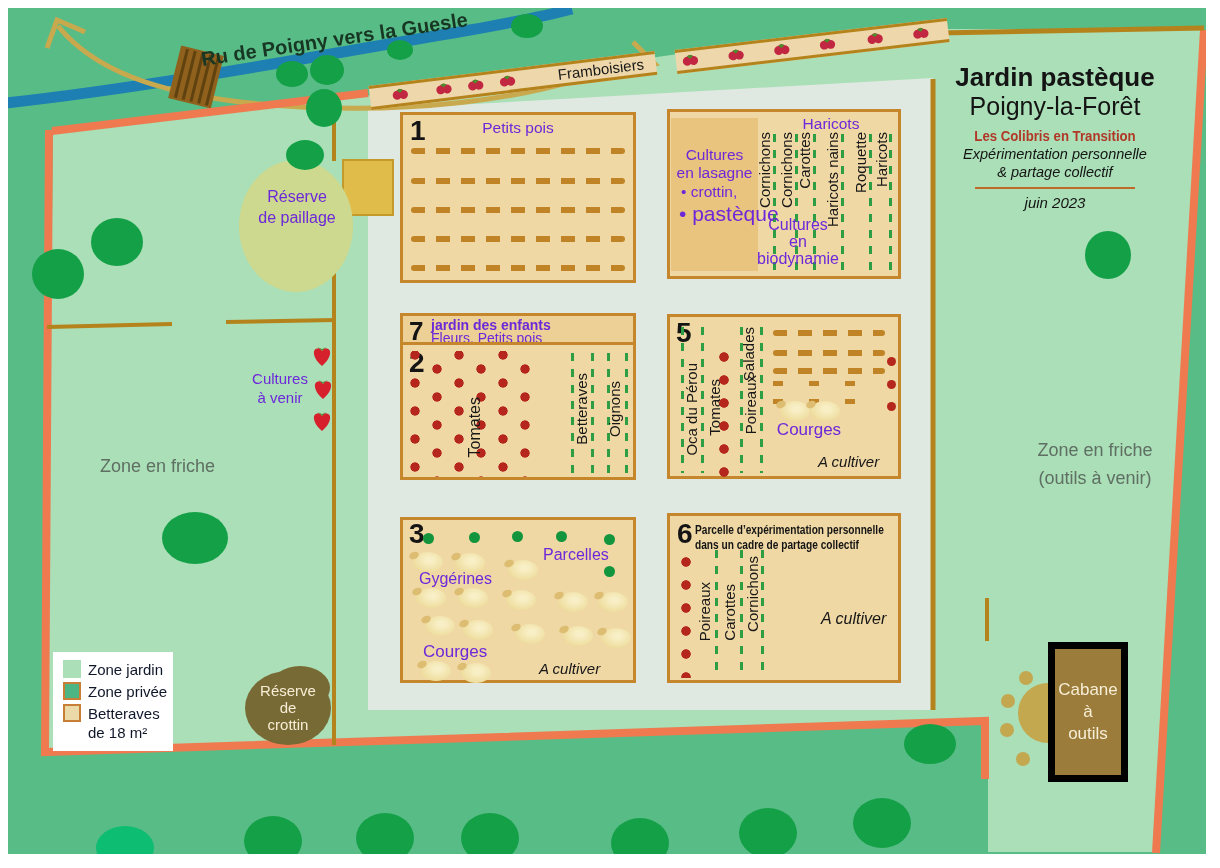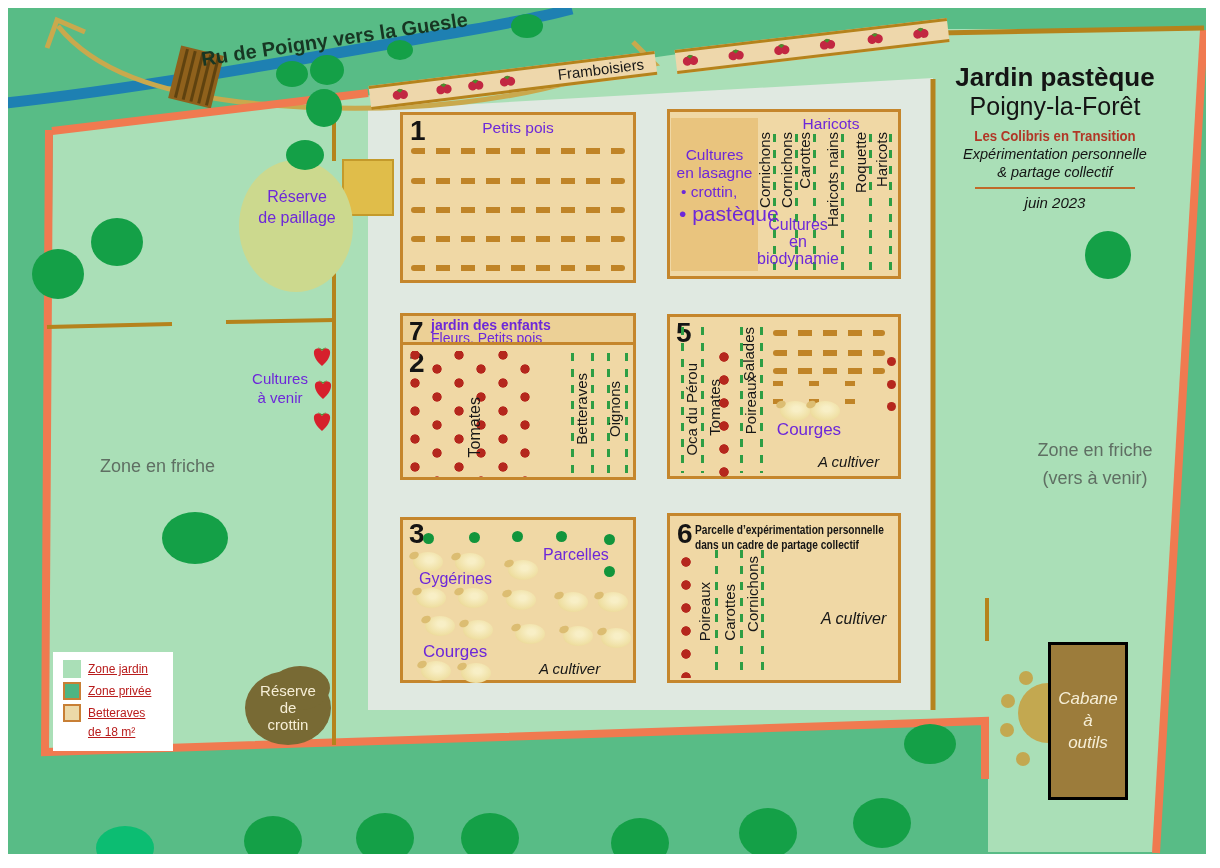--- a/index.html
+++ b/index.html
@@ -50,32 +50,32 @@
   #title-block .t2 { font-size:25px; line-height:28px; white-space:nowrap; }
   #title-block .org { font-weight:700; font-size:15px; line-height:18px; margin-top:7px; color:#b13726;
                       white-space:nowrap; transform:scaleX(0.88); }
   #title-block .tag { font-style:italic; font-size:14.5px; line-height:18px; white-space:nowrap; }
   #title-block .rule { width:160px; border-top:2.5px solid #c06a2a; margin:6px auto 5px auto; }
   #title-block .date { font-style:italic; font-size:15px; }
 
   .zone-label { position:absolute; font-size:18px; color:#5f6f63; white-space:nowrap; }
   .white-label { color:#f6eed6; }
 
-  #cabane-box { position:absolute; left:1048px; top:642px; width:80px; height:158px; background:#9c7c3b;
-                border:3px solid #000000; box-sizing:border-box; display:flex; flex-direction:column;
-                justify-content:center; align-items:center; color:#f6eed6; font-size:17px; line-height:22px;font-style:italic; }
+  #cabane-box { position:absolute; left:1048px; top:642px; width:80px; height:140px; background:#9c7c3b;
+                border:7px solid #000000; box-sizing:border-box; display:flex; flex-direction:column;
+                justify-content:center; align-items:center; color:#f6eed6; font-size:17px; line-height:22px; }
   #abri-box { position:absolute; left:988px; top:786px; width:142px; height:68px; background:#e8cb97;
               box-sizing:border-box; padding-top:20px; text-align:center; color:#141414;
               font-size:17px; line-height:21px; }
 
   #legend { position:absolute; left:53px; top:652px; width:120px; background:#fff;
             padding:8px 0 6px 10px; box-sizing:border-box; }
   .leg-row { display:flex; align-items:flex-start; margin-bottom:3px; }
   .leg-swatch { width:18px; height:18px; margin-right:7px; flex:0 0 auto; box-sizing:border-box; }
-  .leg-label { font-size:12px; line-height:19px; color:#b91c1c;text-decoration:underline; }
+  .leg-label { font-size:15px; line-height:19px; color:#0f172a; }
 
   .p6title { position:absolute; font-weight:700; font-size:13px; line-height:15.5px; color:#141414;
              transform:scaleX(0.78); transform-origin:0 0; white-space:nowrap; }
   .strawberry { position:absolute; width:18px; height:23px; }
 </style>
 </head>
 <body>
 
 <div id="map">
 
@@ -375,21 +375,21 @@
     </svg>
   <svg class="strawberry" style="left:313px;top:409px" viewBox="0 0 12 14">
       <path d="M6,14 C2,10.5 0.6,7.5 0.6,5.2 A2.8,2.8 0 0 1 6,4 A2.8,2.8 0 0 1 11.4,5.2 C11.4,7.5 10,10.5 6,14 Z" fill="#d6202c"></path>
       <path d="M3.2,1.4 L6,3.8 L8.8,1.4 L6,2.8 Z" fill="#4a8f2c"></path>
     </svg>
 
   <div class="zone-label" style="left:100px;top:456px">Zone en friche</div>
 
   <div class="zone-label center" style="left:1015px;top:436px;width:160px;line-height:28px">
     <div>Zone en friche</div>
-    <div>(vers à venir)</div>
+    <div>(outils à venir)</div>
   </div>
 
   <div class="plabel center white-label" style="left:258px;top:682px;width:60px;font-size:15px;line-height:17px">
     <div>Réserve</div>
     <div>de</div>
     <div>crottin</div>
   </div>
 
   <div id="cabane-box">
     <div>Cabane</div>

